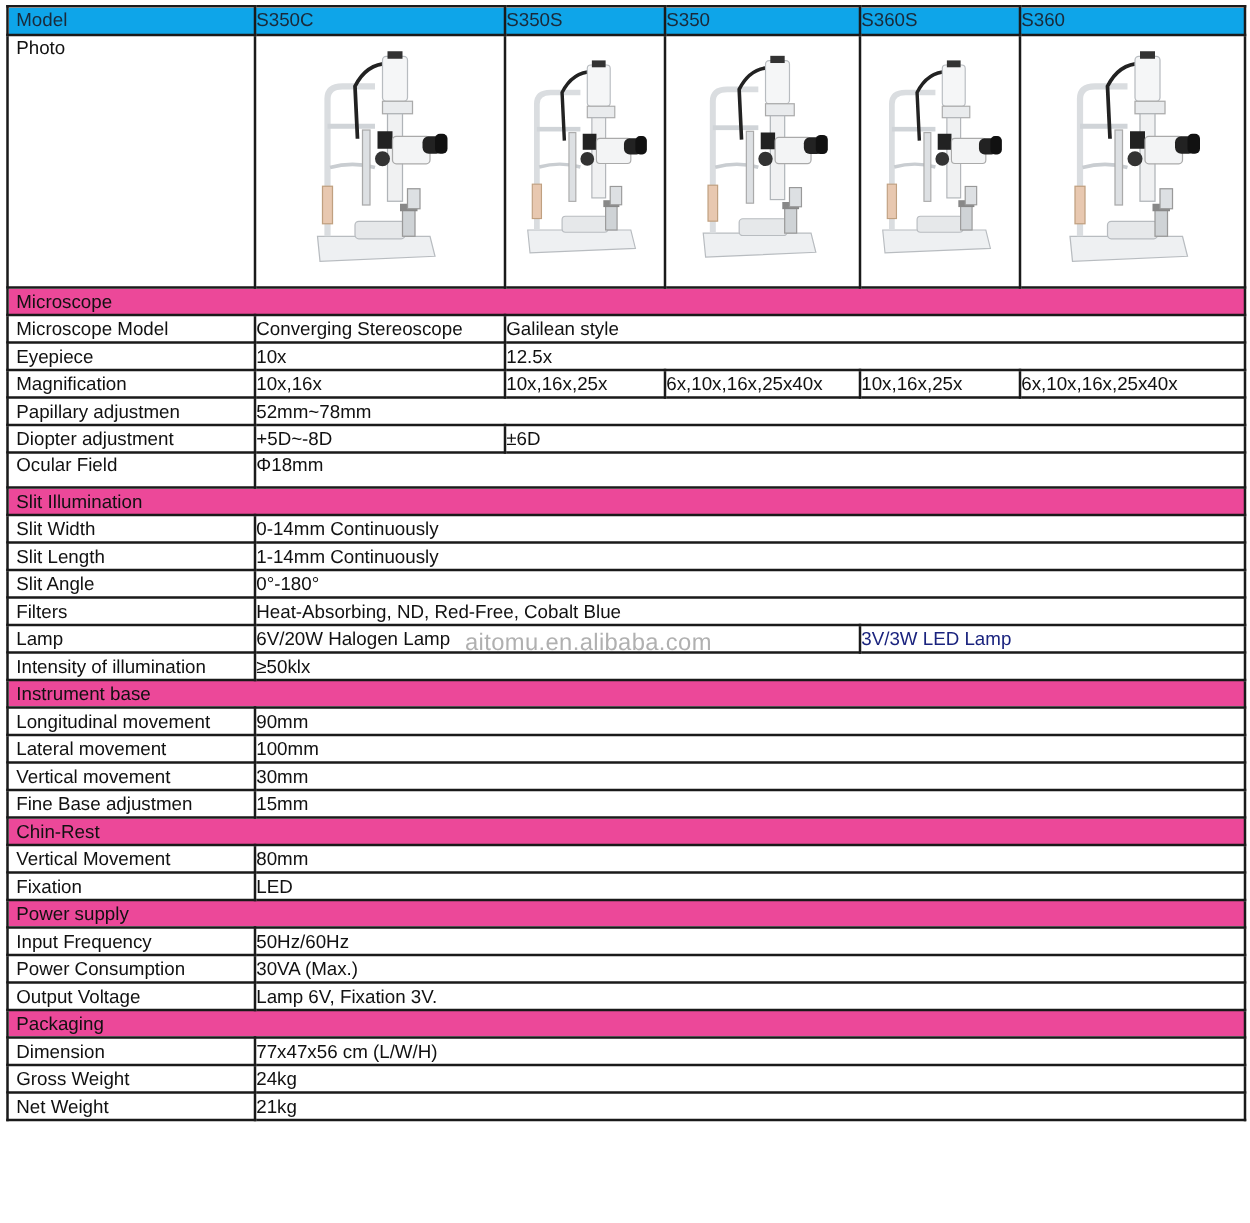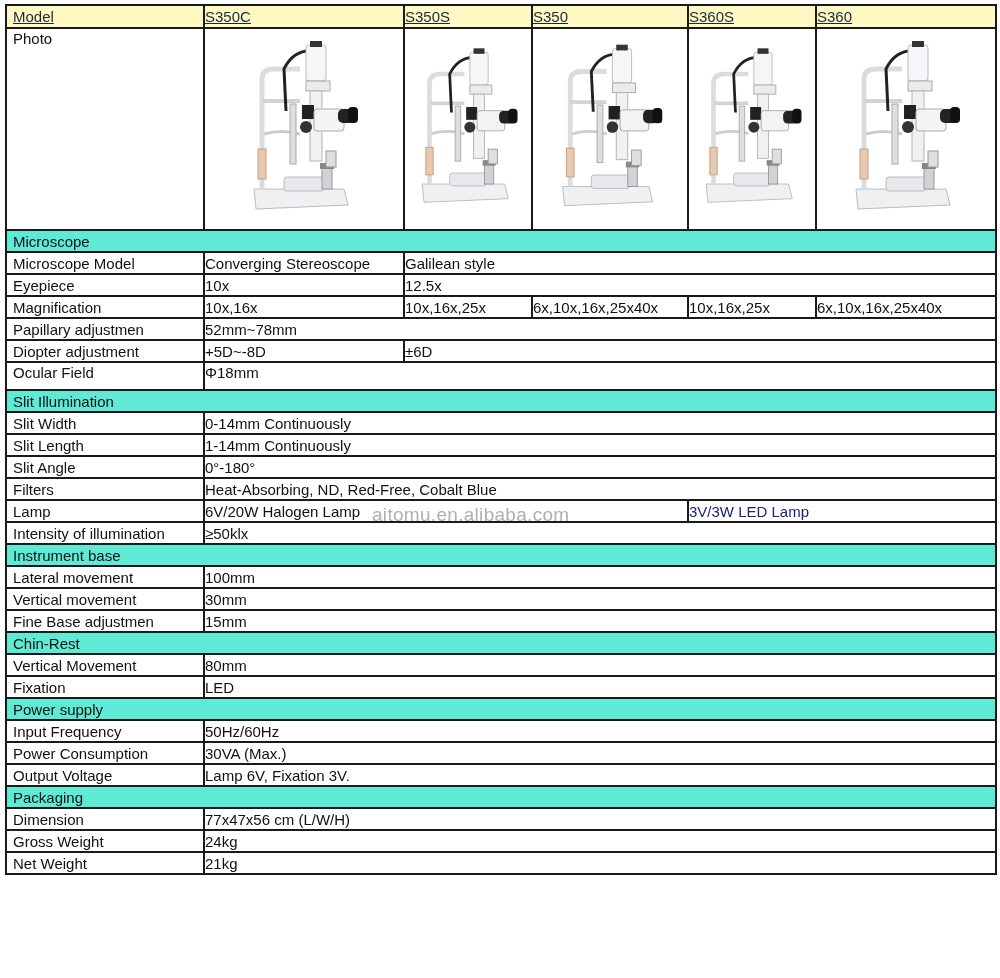--- a/index.html
+++ b/index.html
@@ -3,22 +3,22 @@
 <meta charset="utf-8">
 <style>
   html, body { margin: 0; padding: 0; background: #ffffff; }
   body { width: 1000px; height: 978px; position: relative; overflow: hidden;
          font-family: "Liberation Sans", "DejaVu Sans", sans-serif; color: #111; }
   table.spec { position: absolute; left: 5px; top: 4px; border-collapse: collapse;
                table-layout: fixed; width: 990px; font-size: 15px; }
   table.spec td { border: 2px solid #1a1a1a; padding: 0 0 0 6px; height: 20px; line-height: 19px;
                   white-space: nowrap; overflow: hidden; }
   table.spec td.c { text-align: left; padding: 0; }
-  tr.header td { background: #fef9c3; color: #1a2a3a; height: 21px; text-decoration: underline; }
-  tr.section td { background: #5eead4; }
+  tr.header td { background: #0ea5e9; color: #1a2a3a; height: 21px; }
+  tr.section td { background: #ec4899; }
   tr.photo td { height: 200px; vertical-align: top; }
   tr.photo td.img { vertical-align: middle; text-align: center; padding: 0; }
   .blue { color: #1a237e; }
   .watermark { position: absolute; left: 372px; top: 478px; font-size: 19px; color: #b0b0b0;
                font-family: "Liberation Sans", sans-serif; pointer-events: none; letter-spacing: 0.3px; margin-top: 26px; }
   svg.scope { display: block; margin: 0 auto; }
 </style>
 </head>
 <body>
 
@@ -130,20 +130,24 @@
     </tr>
     <tr>
       <td>Intensity of illumination</td>
       <td class="c" colspan="5">≥50klx</td>
     </tr>
 
     <tr class="section">
       <td colspan="6">Instrument base</td>
     </tr>
     <tr>
+      <td>Longitudinal movement</td>
+      <td class="c" colspan="5">90mm</td>
+    </tr>
+    <tr>
       <td>Lateral movement</td>
       <td class="c" colspan="5">100mm</td>
     </tr>
     <tr>
       <td>Vertical movement</td>
       <td class="c" colspan="5">30mm</td>
     </tr>
     <tr>
       <td>Fine Base adjustmen</td>
       <td class="c" colspan="5">15mm</td>

